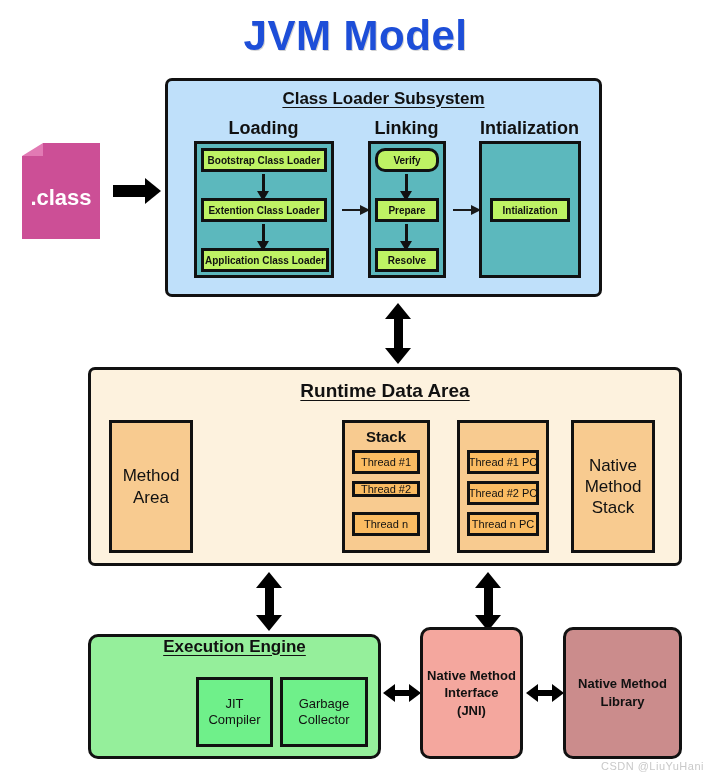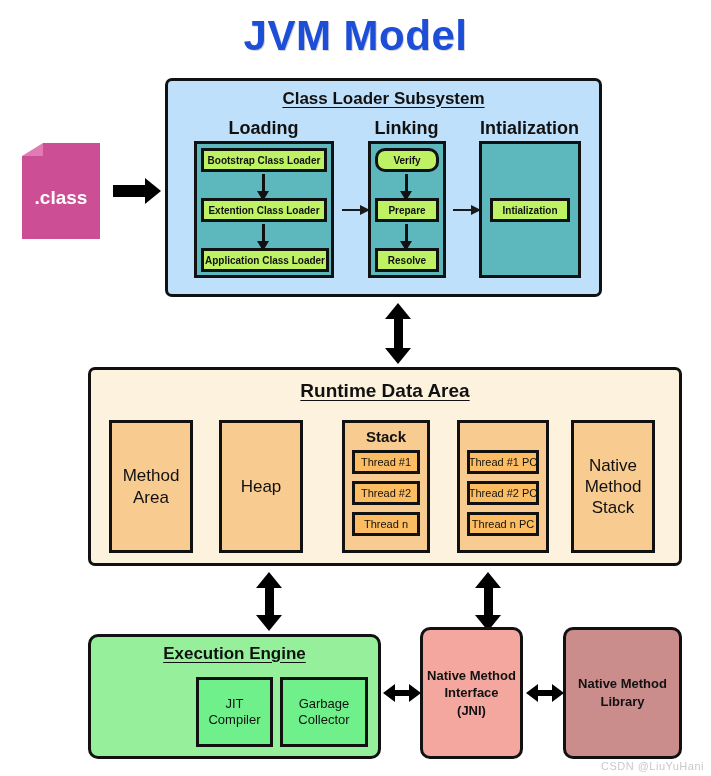--- a/index.html
+++ b/index.html
@@ -66,21 +66,21 @@
   #class-file-label {
     position: absolute;
     left: 0;
     top: 0;
     width: 78px;
     height: 96px;
     display: flex;
     align-items: center;
     justify-content: center;
     color: #ffffff;
-    font-size: 19px;
+    font-size: 22px;
     font-weight: bold;
     padding-top: 14px;
     box-sizing: border-box;
   }
 
   
   .arrow-right-thick {
     position: absolute;
     height: 12px;
     background: #000;
@@ -284,21 +284,21 @@
     position: absolute;
     left: 88px;
     top: 634px;
     width: 293px;
     height: 125px;
     background: #95ef9b;
     border: 3px solid #111;
     border-radius: 10px;
     box-sizing: border-box;
   }
-  #ee-title { margin-top: 7px; font-size: 17px; }
+  #ee-title { margin-top: 0; font-size: 17px; }
   .green-box {
     position: absolute;
     background: #6ff08a;
     border: 3px solid #111;
     box-sizing: border-box;
     display: flex;
     align-items: center;
     justify-content: center;
     text-align: center;
     font-size: 13px;
@@ -404,28 +404,25 @@
 <div id="runtime-data-area">
   <div class="section-title" id="rda-title">Runtime Data Area</div>
 
   <div class="orange-col plain" style="left:18px; top:50px; width:84px; height:133px;">
     <span>
       <span>Method</span><br>
       <span>Area</span>
     </span>
   </div>
 
-  <div class="orange-col plain" style="left:128px; top:50px; width:84px; height:133px;">
-    <span>Heap</span>
-  </div>
 
   <div class="orange-col" style="left:251px; top:50px; width:88px; height:133px;">
     <div class="col-inner-title">Stack</div>
     <div class="thread-box" style="left:7px; top:27px; width:68px; height:24px;">Thread #1</div>
-    <div class="thread-box" style="left:7px; top:58px; width:68px; height:24px;">Thread #2</div>
+    <div class="thread-box" style="left:7px; top:58px; width:68px; height:16px;">Thread #2</div>
     <div class="thread-box" style="left:7px; top:89px; width:68px; height:24px;">Thread n</div>
   </div>
 
   <div class="orange-col" style="left:366px; top:50px; width:92px; height:133px;">
     <div class="col-inner-title"></div>
     <div class="thread-box" style="left:7px; top:27px; width:72px; height:24px;">Thread #1 PC</div>
     <div class="thread-box" style="left:7px; top:58px; width:72px; height:24px;">Thread #2 PC</div>
     <div class="thread-box" style="left:7px; top:89px; width:72px; height:24px;">Thread n PC</div>
   </div>
 

